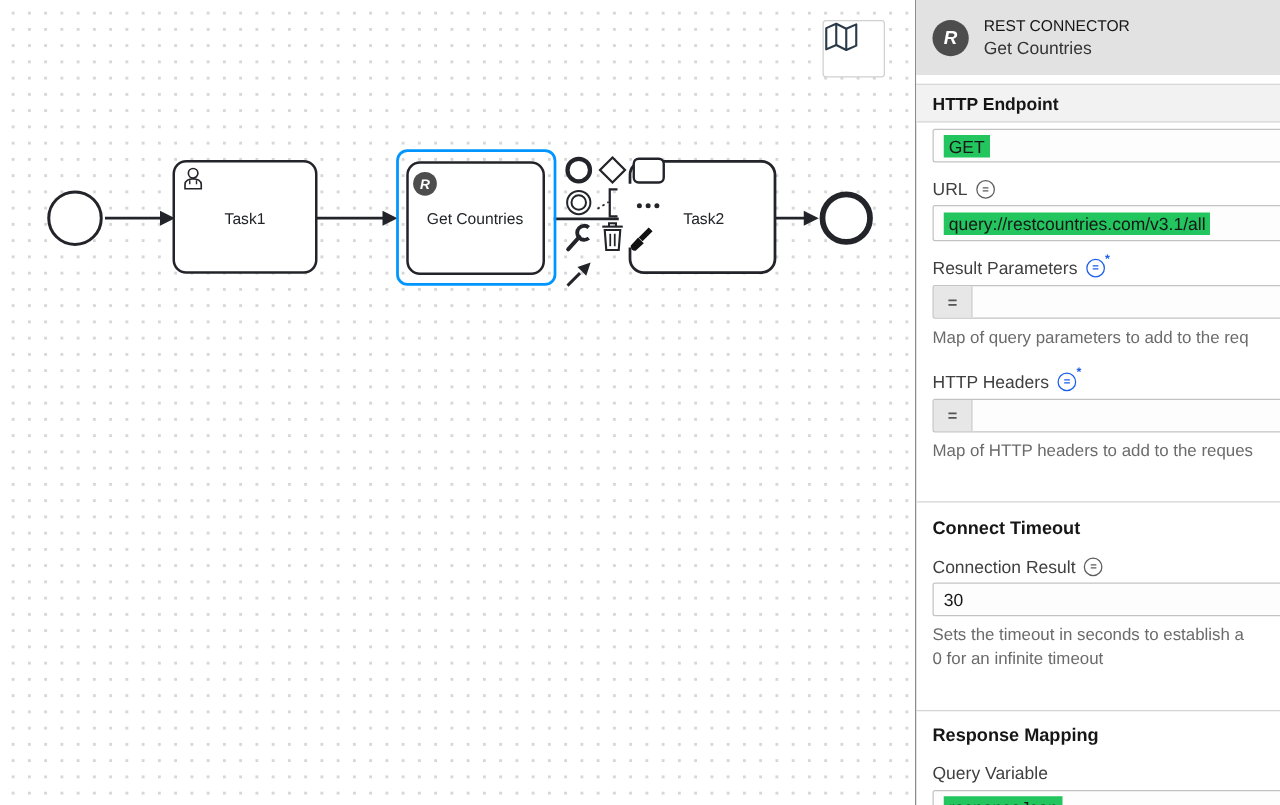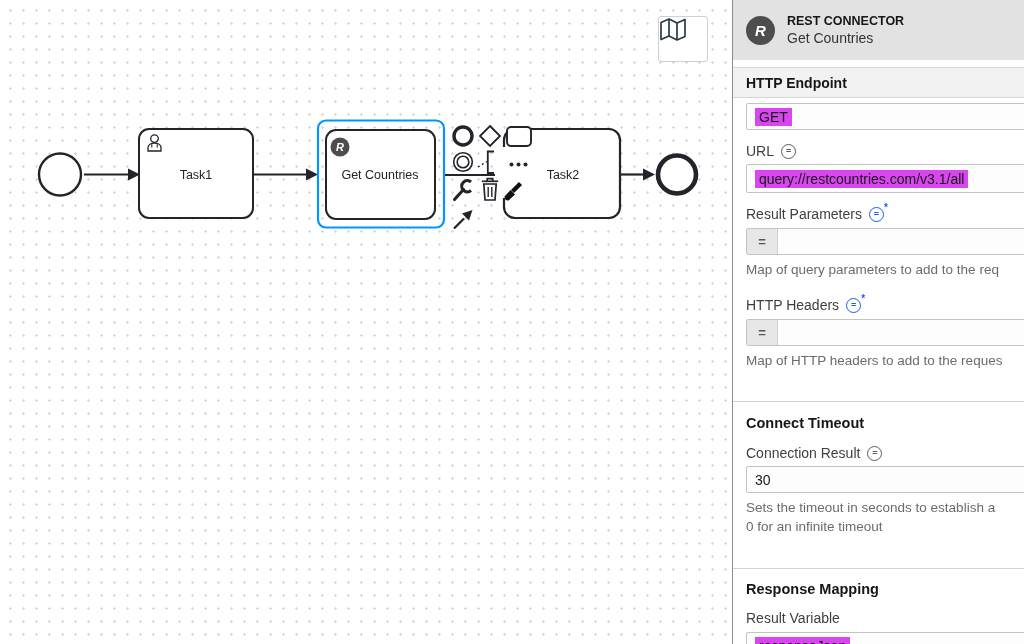--- a/index.html
+++ b/index.html
@@ -31,39 +31,39 @@
   .panel-header{
     height:60px;background:#e2e2e2;display:flex;align-items:center;
     padding-left:13px;gap:12px;
   }
   .logo-circle{
     width:29px;height:29px;border-radius:50%;background:#4d4d4d;
     color:#fff;display:flex;align-items:center;justify-content:center;
     font-weight:bold;font-style:italic;font-size:15px;flex:0 0 auto;
   }
   .panel-header .titles{display:flex;flex-direction:column;gap:2px;}
-  .panel-type{font-size:12.5px;font-weight:bold;color:#161616;}
+  .panel-type{font-size:12.5px;font-weight:normal;color:#161616;}
   .panel-name{font-size:14px;color:#333;}
   .panel-gap{height:7px;background:#fff;}
   .group-header{
     height:31px;background:#f2f2f2;border-top:1px solid #d8d8d8;border-bottom:1px solid #d8d8d8;
     display:flex;align-items:center;padding-left:13px;
     font-size:14px;font-weight:bold;color:#161616;box-sizing:border-box;
   }
   .panel-content{padding:0 0 0 13px;}
   .field-label{
     margin-top:13px;font-size:14px;color:#3f3f3f;display:flex;align-items:center;white-space:nowrap;
   }
   .input-box{
     margin-top:5px;width:296px;height:27px;border:1px solid #c3c3c3;border-radius:2px;
     background:#fdfdfd;display:flex;align-items:center;padding-left:8px;
     font-size:14px;color:#161616;box-sizing:border-box;overflow:hidden;
   }
   .input-box.tall{height:29px;}
-  .hl{background:#d946ef;padding:1px 4px;white-space:nowrap;}
+  .hl{background:#22c55e;padding:1px 4px;white-space:nowrap;}
   .map-input{
     margin-top:6px;width:296px;height:27px;border:1px solid #c3c3c3;border-radius:2px;
     background:#fdfdfd;display:flex;align-items:stretch;box-sizing:border-box;overflow:hidden;
   }
   .map-prefix{
     width:30px;background:#e7e7e7;border-right:1px solid #cfcfcf;
     display:flex;align-items:center;justify-content:center;
     font-size:13px;font-weight:bold;color:#555;flex:0 0 auto;
   }
   .map-value{flex:1;}
@@ -263,19 +263,19 @@
       <div>Sets the timeout in seconds to establish a</div>
       <div>0 for an infinite timeout</div>
     </div>
   </div>
 
   <div class="divider" style="margin-top:32px;"></div>
 
   <div class="panel-content">
     <div class="section-title" style="padding-top:12px;">Response Mapping</div>
     <div class="field-label">
-      <span>Result Variable</span>
+      <span>Query Variable</span>
     </div>
     <div class="input-box" style="margin-top:6px;">
       <span class="hl">responseJson</span>
     </div>
   </div>
 </div>
 
 </body></html>

